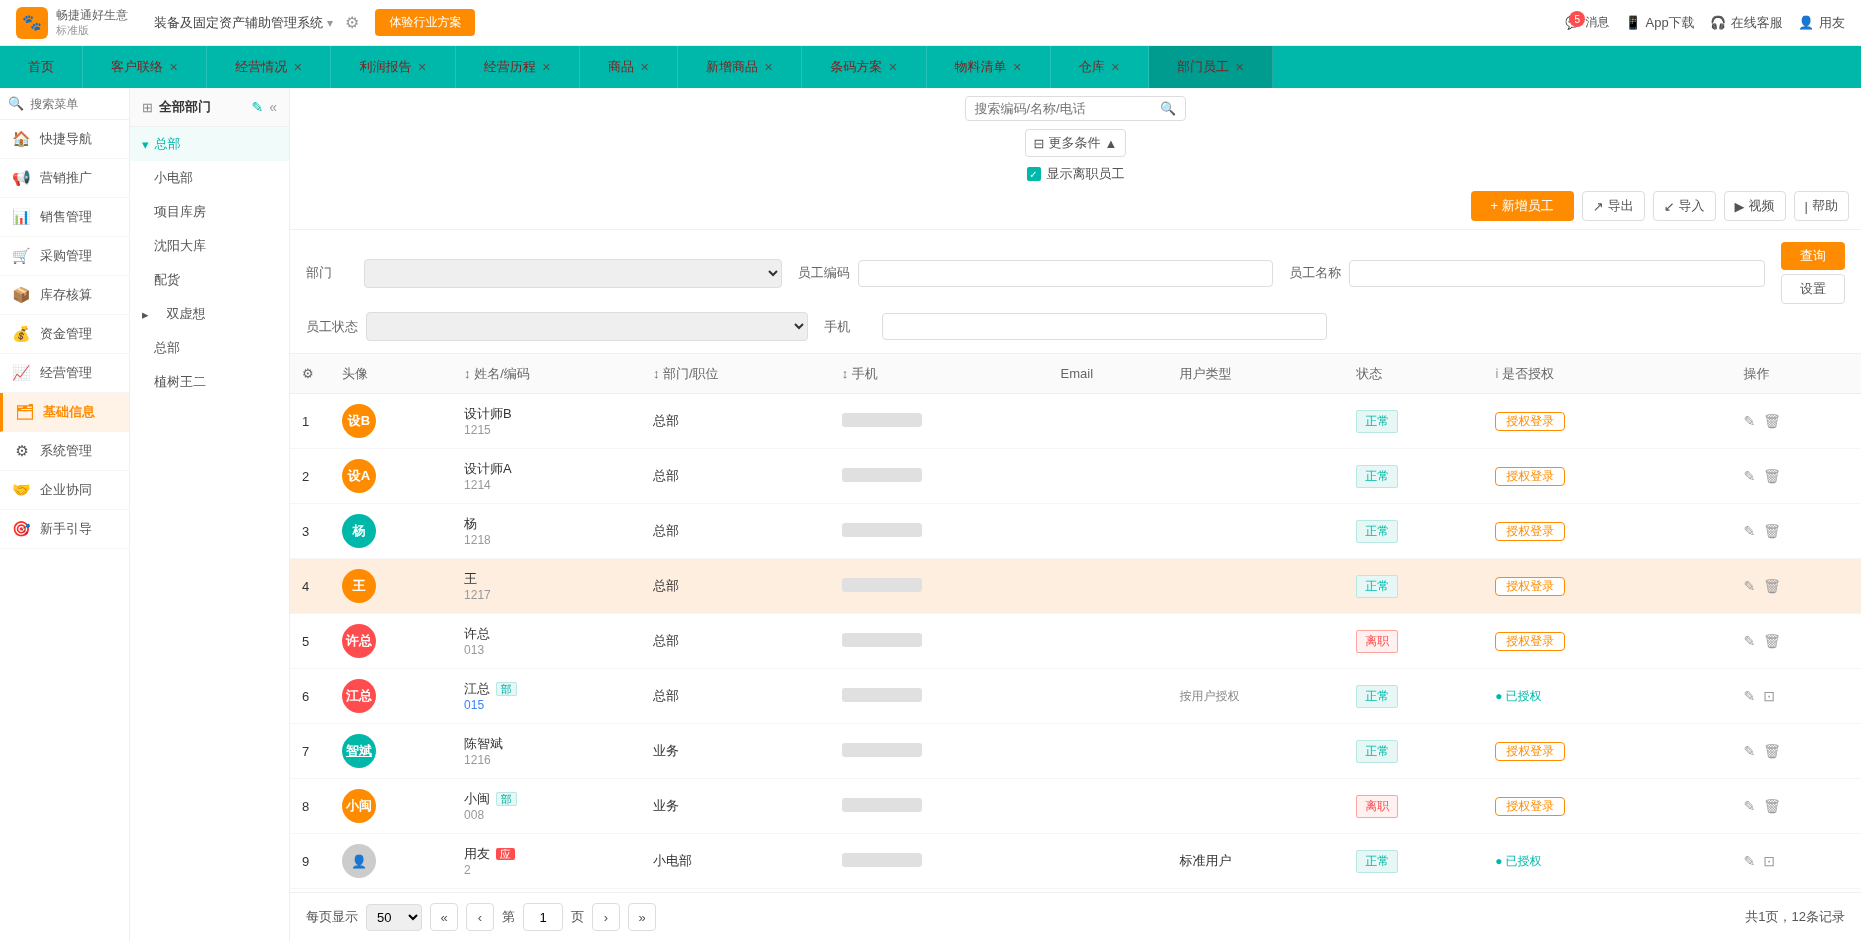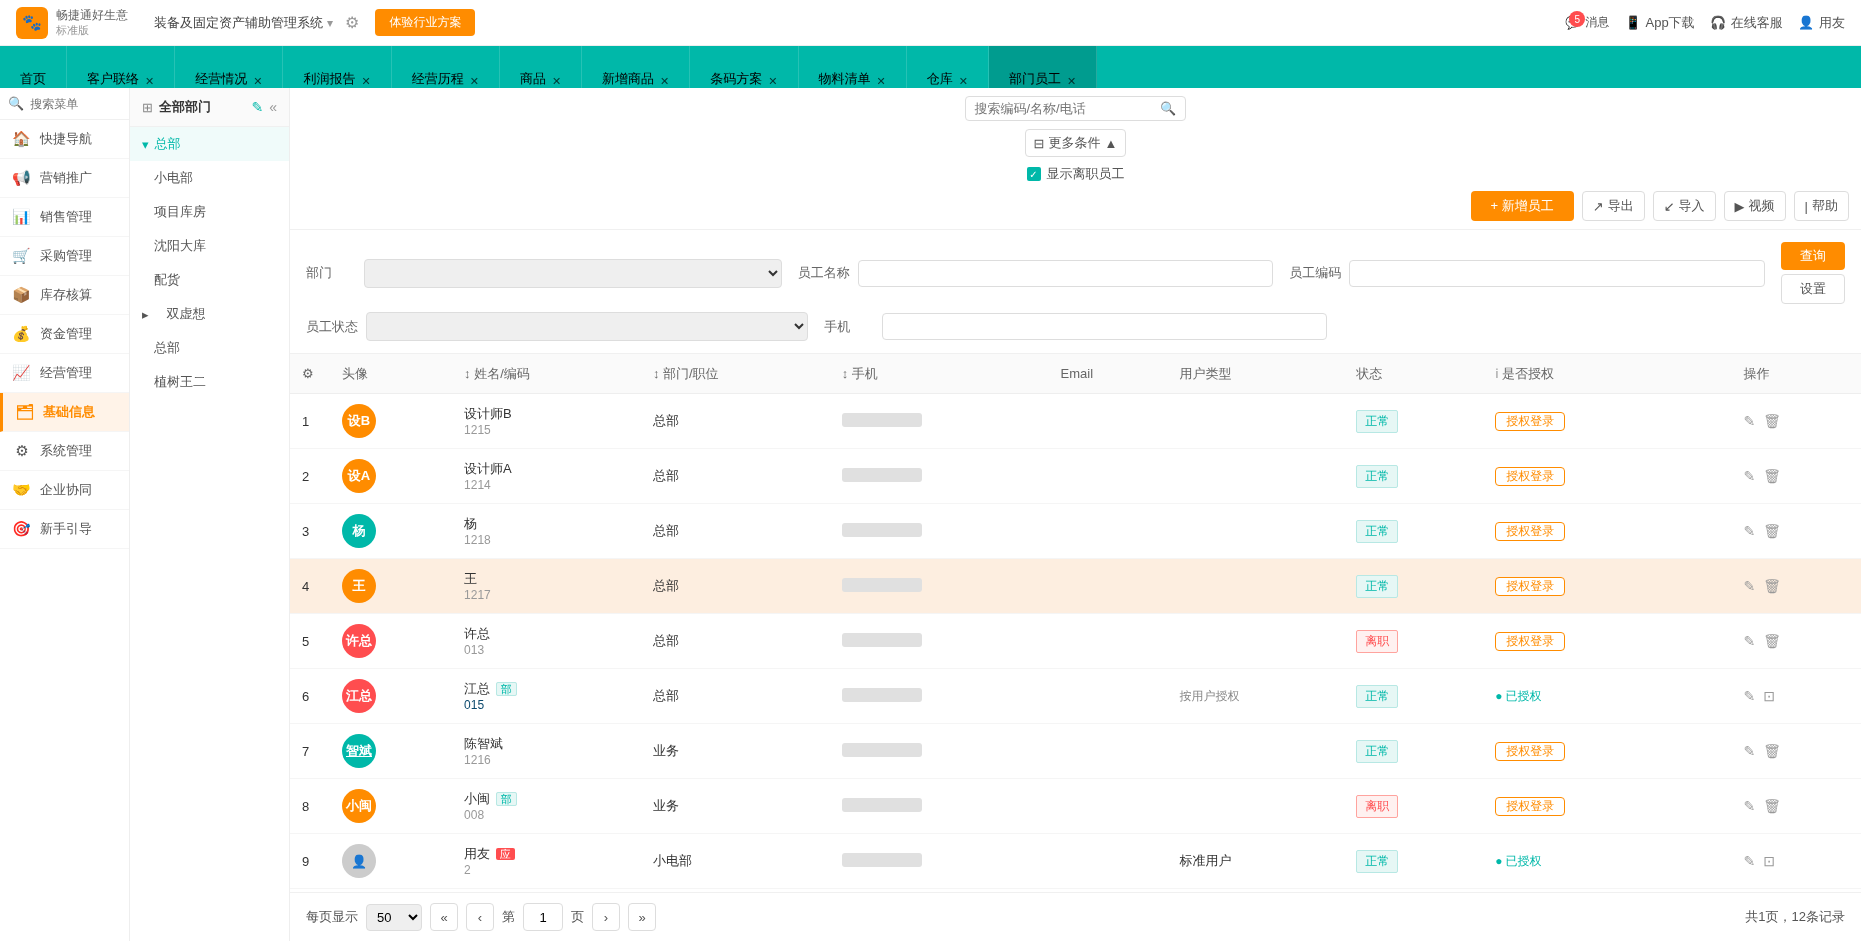--- a/index.html
+++ b/index.html
@@ -60,23 +60,23 @@
     .icon-wrap { position: relative; display: inline-flex; align-items: center; }
 
     
     .nav-bar {
       height: 42px;
       background: #00b8a9;
       display: flex;
       align-items: stretch;
     }
     .nav-item {
-      padding: 0 20px;
-      display: flex; align-items: flex-end; gap: 4px;
-      color: #000000; font-size: 13px; cursor: pointer;
+      padding: 0 28px;
+      display: flex; align-items: center; gap: 4px;
+      color: #7f1d1d; font-size: 13px; cursor: pointer;
       border-right: 1px solid rgba(255,255,255,0.15);
       white-space: nowrap;
     }
     .nav-item.active { background: rgba(0,0,0,0.15); }
     .nav-item .close-x {
       font-size: 11px; opacity: 0.7; margin-left: 2px;
     }
 
     
     .main-layout {
@@ -530,25 +530,25 @@
       </div>
     </div>
 
     <div class="adv-filter">
       <div class="adv-filter-row">
         <div class="filter-field">
           <label>部门</label>
           <select></select>
         </div>
         <div class="filter-field">
-          <label>员工名称</label>
+          <label>员工编码</label>
           <input type="text" style="">
         </div>
         <div class="filter-field">
-          <label>员工编码</label>
+          <label>员工名称</label>
           <input type="text" style="">
         </div>
         <div class="filter-actions">
           <button class="btn-query">查询</button>
           <button class="btn-reset">设置</button>
         </div>
       </div>
       <div class="adv-filter-row">
         <div class="filter-field">
           <label>员工状态</label>
@@ -705,21 +705,21 @@
 
           <tr>
             <td>6</td>
             <td>
               <div class="avatar" style="background:#ff4d4f;">江总</div>
             </td>
             <td>
               <div>
                 江总 <span class="dept-tag">部</span>
               </div>
-              <div style="color:#0c4a6e;font-size:12px;">015</div>
+              <div style="color:#3b82f6;font-size:12px;">015</div>
             </td>
             <td>总部</td>
             <td><span class="blurred"></span></td>
             <td></td>
             <td><span class="by-user">按用户授权</span></td>
             <td><span class="status-badge status-normal">正常</span></td>
             <td>
               <div class="auth-done">
                 <span>●</span> 已授权
               </div>

